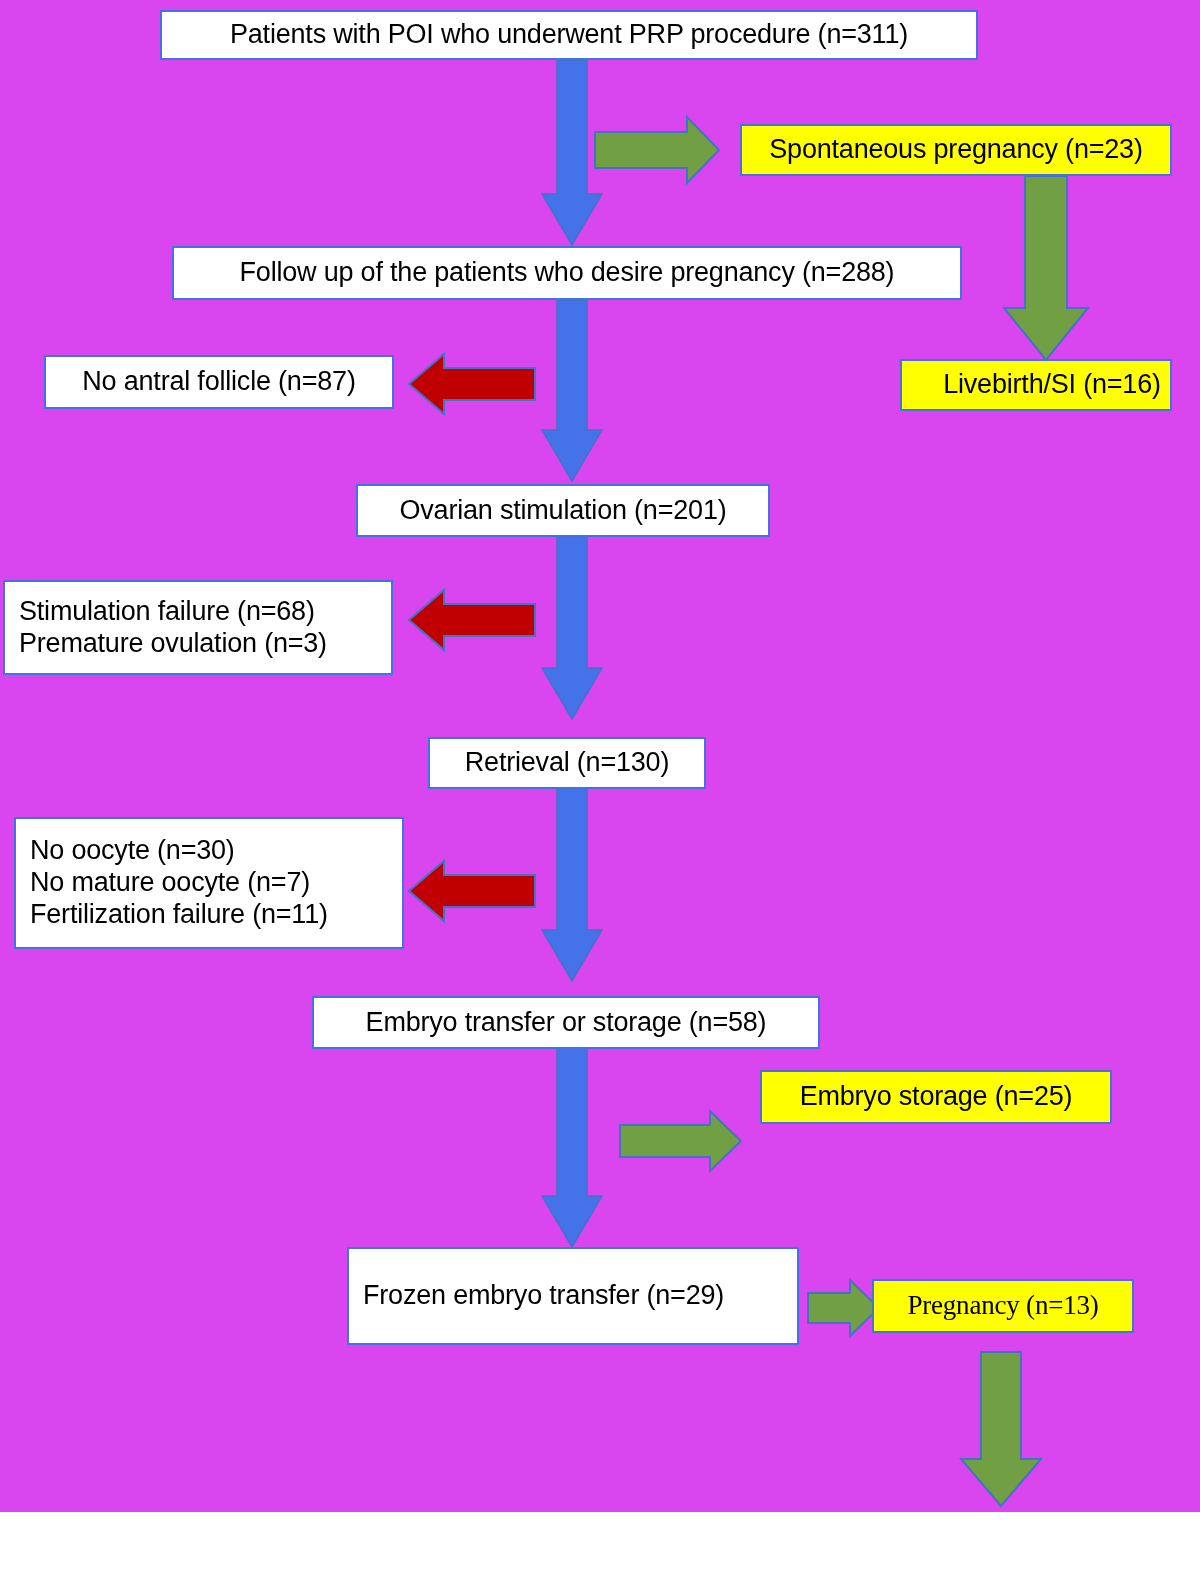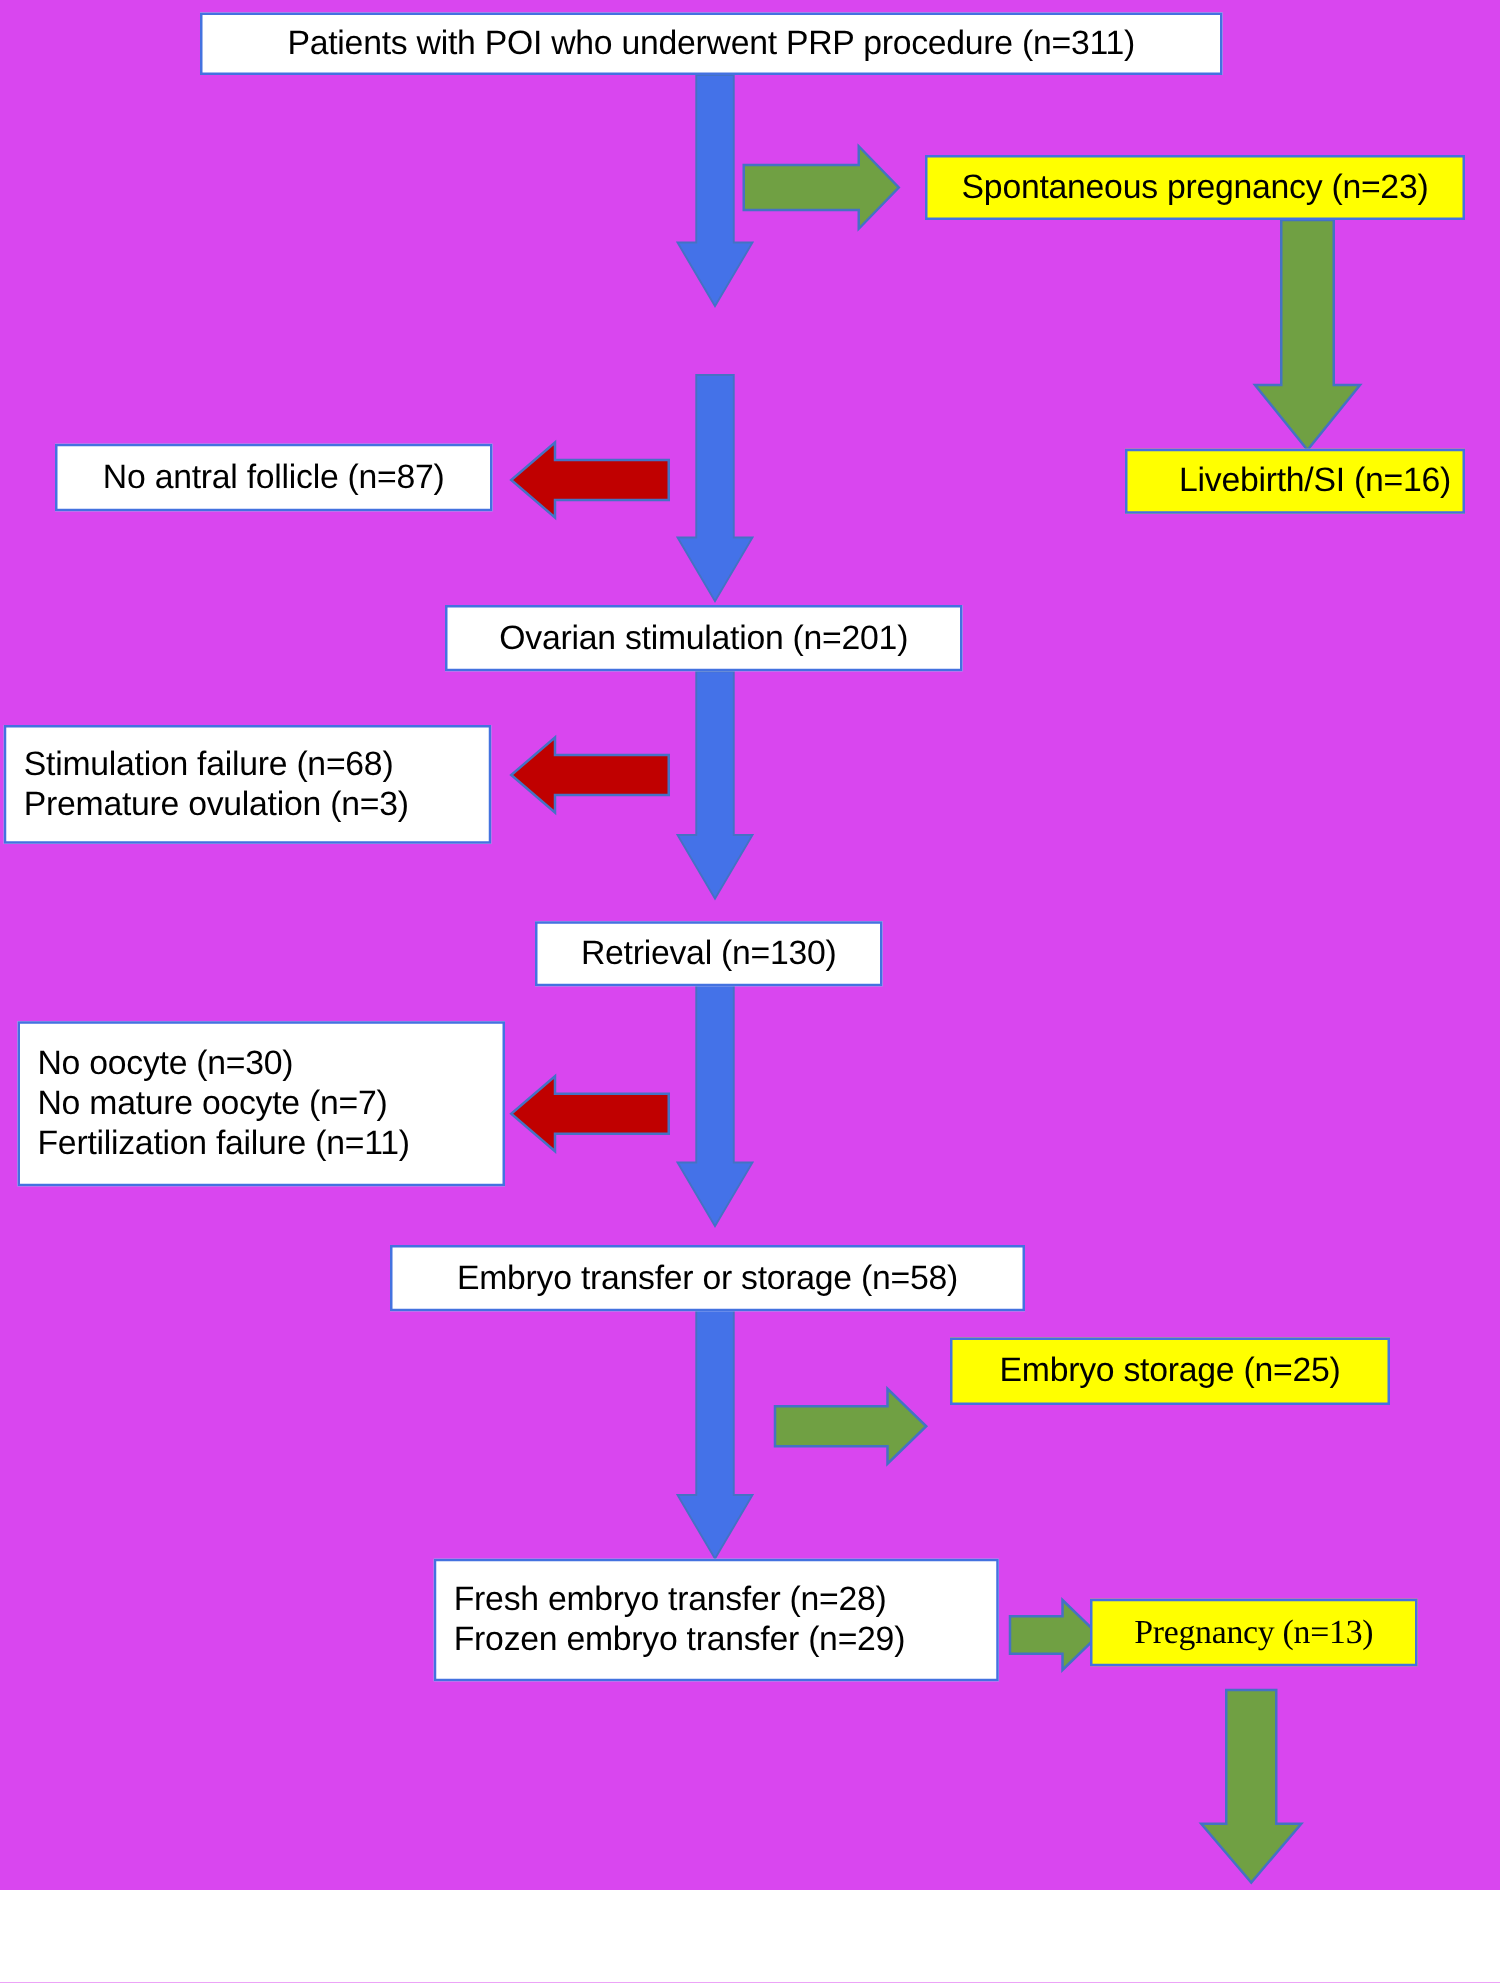--- a/index.html
+++ b/index.html
@@ -131,20 +131,23 @@
   </div>
 
   <div class="node centered yellow" style="left:740px; top:124px; width:432px; height:52px;">
     <span class="line">Spontaneous pregnancy (n=23)</span>
   </div>
 
   <div class="node centered yellow" style="left:900px; top:359px; width:272px; height:52px;padding-left:32px;">
     <span class="line">Livebirth/SI (n=16)</span>
   </div>
 
+  <div class="node centered" style="left:172px; top:246px; width:790px; height:54px;">
+    <span class="line">Follow up of the patients who desire pregnancy (n=288)</span>
+  </div>
 
   <div class="node centered" style="left:44px; top:355px; width:350px; height:54px;">
     <span class="line">No antral follicle (n=87)</span>
   </div>
 
   <div class="node centered" style="left:356px; top:484px; width:414px; height:53px;">
     <span class="line">Ovarian stimulation (n=201)</span>
   </div>
 
   <div class="node left" style="left:3px; top:580px; width:390px; height:95px;">
@@ -164,21 +167,20 @@
 
   <div class="node centered" style="left:312px; top:996px; width:508px; height:53px;">
     <span class="line">Embryo transfer or storage (n=58)</span>
   </div>
 
   <div class="node centered yellow" style="left:760px; top:1070px; width:352px; height:54px;text-align:center;">
     <span class="line">Embryo storage (n=25)</span>
   </div>
 
   <div class="node left" style="left:347px; top:1247px; width:452px; height:98px;">
-    <span class="line">Fresh embryo transfer (n=28)</span>
     <span class="line">Frozen embryo transfer (n=29)</span>
   </div>
 
   <div class="node centered yellow" style="left:872px; top:1279px; width:262px; height:54px;font-family:Liberation Serif, serif;">
     <span class="line">Pregnancy (n=13)</span>
   </div>
 
   <div class="node centered yellow" style="left:862px; top:1524px; width:272px; height:54px;">
     <span class="line">Livebirth/SI (n=9)</span>
   </div>

